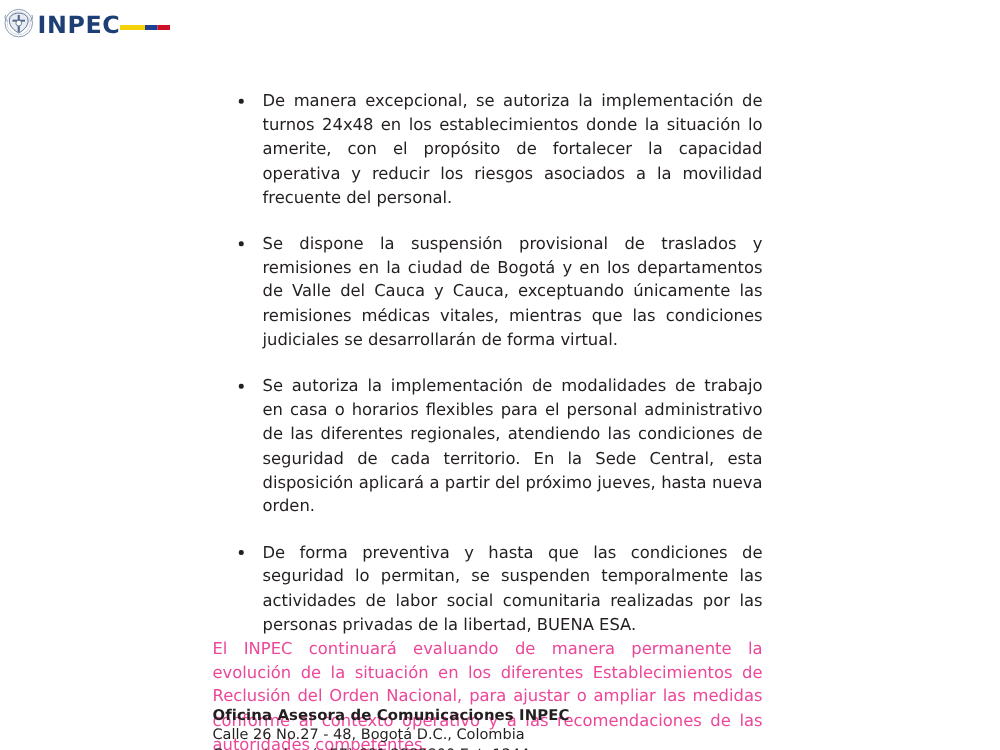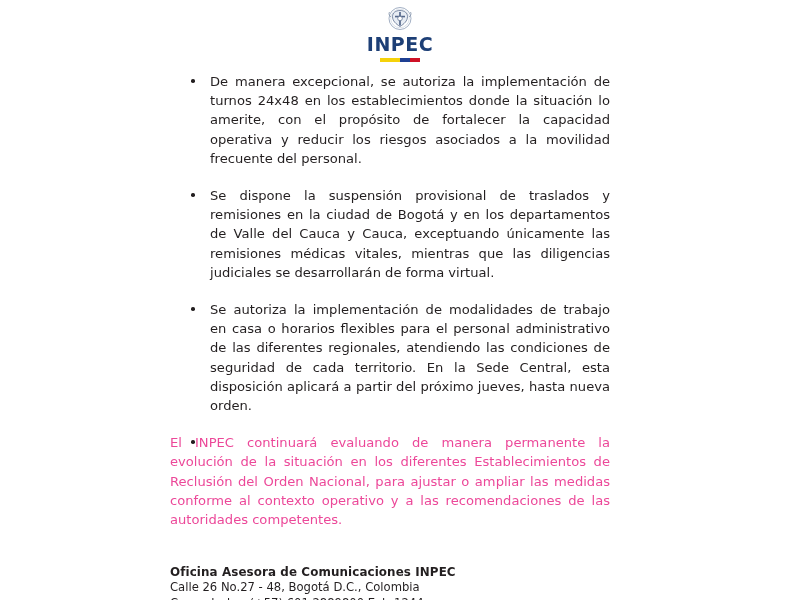--- a/index.html
+++ b/index.html
@@ -14,21 +14,21 @@
     font-family: "DejaVu Sans", "Liberation Sans", sans-serif;
     color: #231f20;
     position: relative;
   }
 
   
   .letterhead {
     width: 100%;
     padding-top: 6px;
     display: flex;
-    flex-direction: column;
+    flex-direction: row;
     align-items: center;
   }
   .crest {
     width: 30px;
     height: 27px;
     display: block;
   }
   .brand-wordmark {
     font-family: "DejaVu Sans", "Liberation Sans", sans-serif;
     font-size: 19px;
@@ -143,28 +143,29 @@
 
 <div class="doc-body">
 
   <ul class="measures">
     <li class="measure">
       <span class="bullet-dot"></span>
       <span>De manera excepcional, se autoriza la implementación de turnos 24x48 en los establecimientos donde la situación lo amerite, con el propósito de fortalecer la capacidad operativa y reducir los riesgos asociados a la movilidad frecuente del personal.</span>
     </li>
     <li class="measure">
       <span class="bullet-dot"></span>
-      <span>Se dispone la suspensión provisional de traslados y remisiones en la ciudad de Bogotá y en los departamentos de Valle del Cauca y Cauca, exceptuando únicamente las remisiones médicas vitales, mientras que las diligencias judiciales se desarrollarán de forma virtual.</span>
+      <span>Se dispone la suspensión provisional de traslados y remisiones en la ciudad de Bogotá y en los departamentos de Valle del Cauca y Cauca, exceptuando únicamente las remisiones médicas vitales, mientras que las condiciones judiciales se desarrollarán de forma virtual.</span>
     </li>
     <li class="measure">
       <span class="bullet-dot"></span>
       <span>Se autoriza la implementación de modalidades de trabajo en casa o horarios flexibles para el personal administrativo de las diferentes regionales, atendiendo las condiciones de seguridad de cada territorio. En la Sede Central, esta disposición aplicará a partir del próximo jueves, hasta nueva orden.</span>
     </li>
     <li class="measure">
       <span class="bullet-dot"></span>
+      <span>De forma preventiva y hasta que las condiciones de seguridad lo permitan, se suspenden temporalmente las actividades de labor social comunitaria realizadas por las personas privadas de la libertad, BUENA ESA.</span>
     </li>
   </ul>
 
   <p class="closing">El INPEC continuará evaluando de manera permanente la evolución de la situación en los diferentes Establecimientos de Reclusión del Orden Nacional, para ajustar o ampliar las medidas conforme al contexto operativo y a las recomendaciones de las autoridades competentes.</p>
 
 </div>
 
 <div class="footer-block">
   <div class="footer-org footer-line">Oficina Asesora de Comunicaciones INPEC</div>
   <div class="footer-line">Calle 26 No.27 - 48, Bogotá D.C., Colombia</div>

